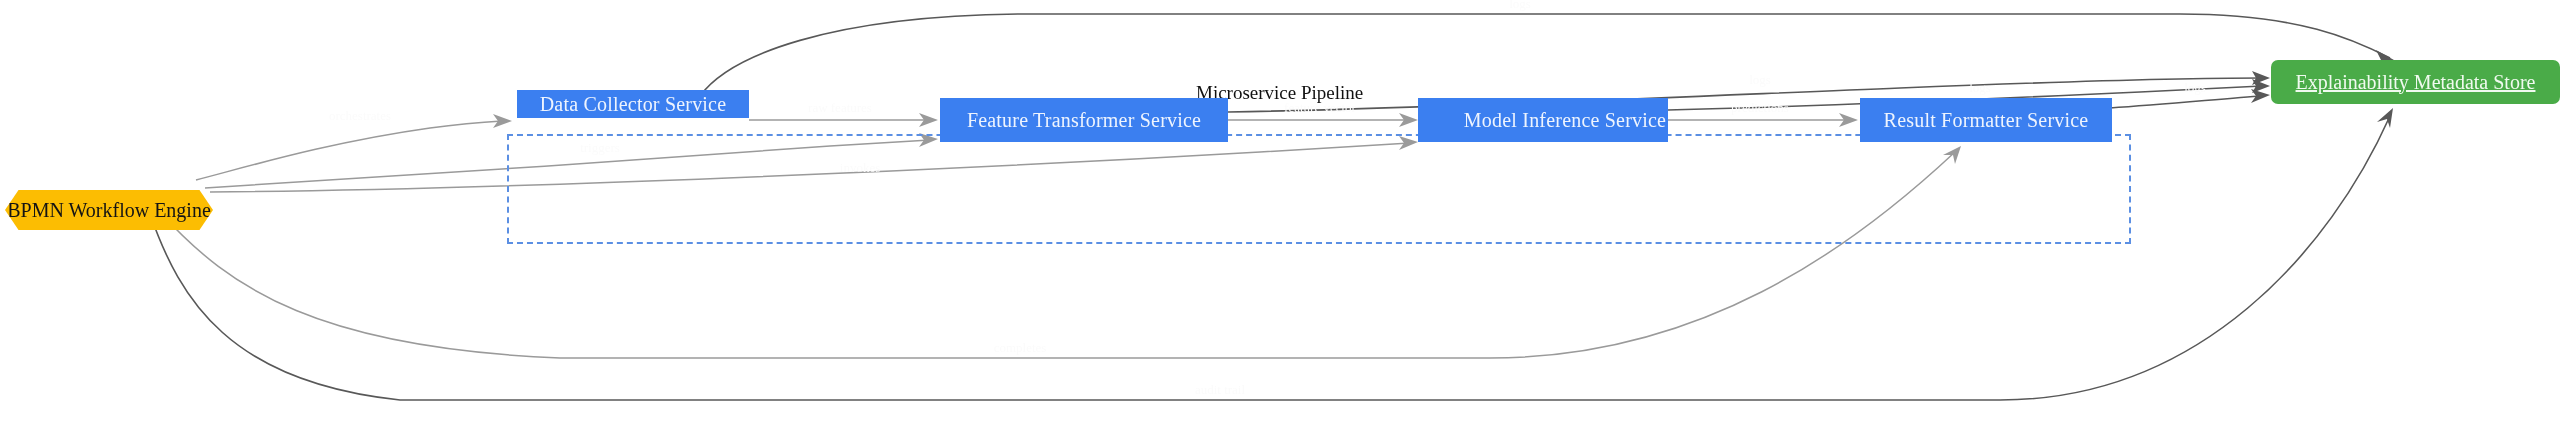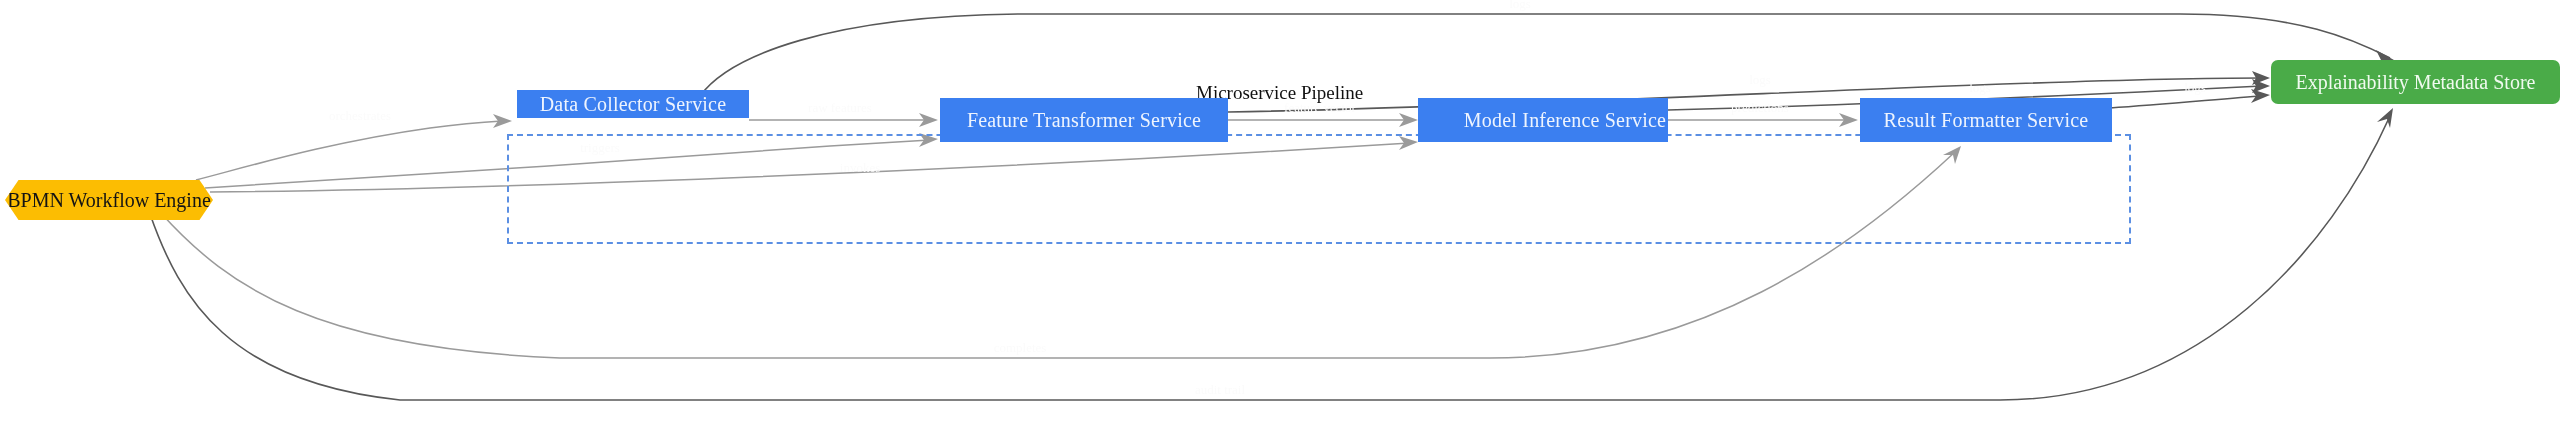--- a/index.html
+++ b/index.html
@@ -60,20 +60,21 @@
     font-size: 20px;
     height: 44px;
     letter-spacing: .2px;
   }
   .node-store {
     background: #4aab48;
     color: #f0faef;
     font-size: 20px;
     height: 44px;
     border-radius: 7px;
+    text-decoration: underline;
   }
   .node-engine {
     color: #141414;
     font-size: 20px;
     height: 40px;
     background: #fcbd02;
     clip-path: polygon(0% 50%, 6.5% 0%, 93.5% 0%, 100% 50%, 93.5% 100%, 6.5% 100%);
   }
   .cluster-box {
     position: absolute;
@@ -166,21 +167,21 @@
       <path class="edge-path thin" d="M 1668 120 L 1848 120"></path>
       <polygon class="edge-arrow thin" points="1858,120 1839,113 1844,120 1839,127"></polygon>
       <text class="edge-label" x="1760" y="112" text-anchor="middle">predictions</text>
     </g>
 
   </svg>
 
   <div class="cluster-box" id="cluster-box" style="left: 507px; top: 134px; width: 1624px; height: 110px;"></div>
   <div class="cluster-title" id="cluster-title" style="left: 1196px; top: 82px;">Microservice Pipeline</div>
 
-  <div class="node node-engine" id="node-0" style="left: 5px; top: 180px; width: 208px; height: 40px;">BPMN Workflow Engine</div>
+  <div class="node node-engine" id="node-0" style="left: 5px; top: 190px; width: 208px; height: 40px;">BPMN Workflow Engine</div>
 
   <div class="node node-service" id="node-1" style="left: 517px; top: 90px; width: 232px; height: 28px;">Data Collector Service</div>
 
   <div class="node node-service" id="node-2" style="left: 940px; top: 98px; width: 288px; height: 44px;">Feature Transformer Service</div>
 
   <div class="node node-service" id="node-3" style="left: 1418px; top: 98px; width: 250px; height: 44px; padding-left: 44px;">Model Inference Service</div>
 
   <div class="node node-service" id="node-4" style="left: 1860px; top: 98px; width: 252px; height: 44px;">Result Formatter Service</div>
 
   <div class="node node-store" id="node-5" style="left: 2271px; top: 60px; width: 289px; height: 44px;">Explainability Metadata Store</div>

